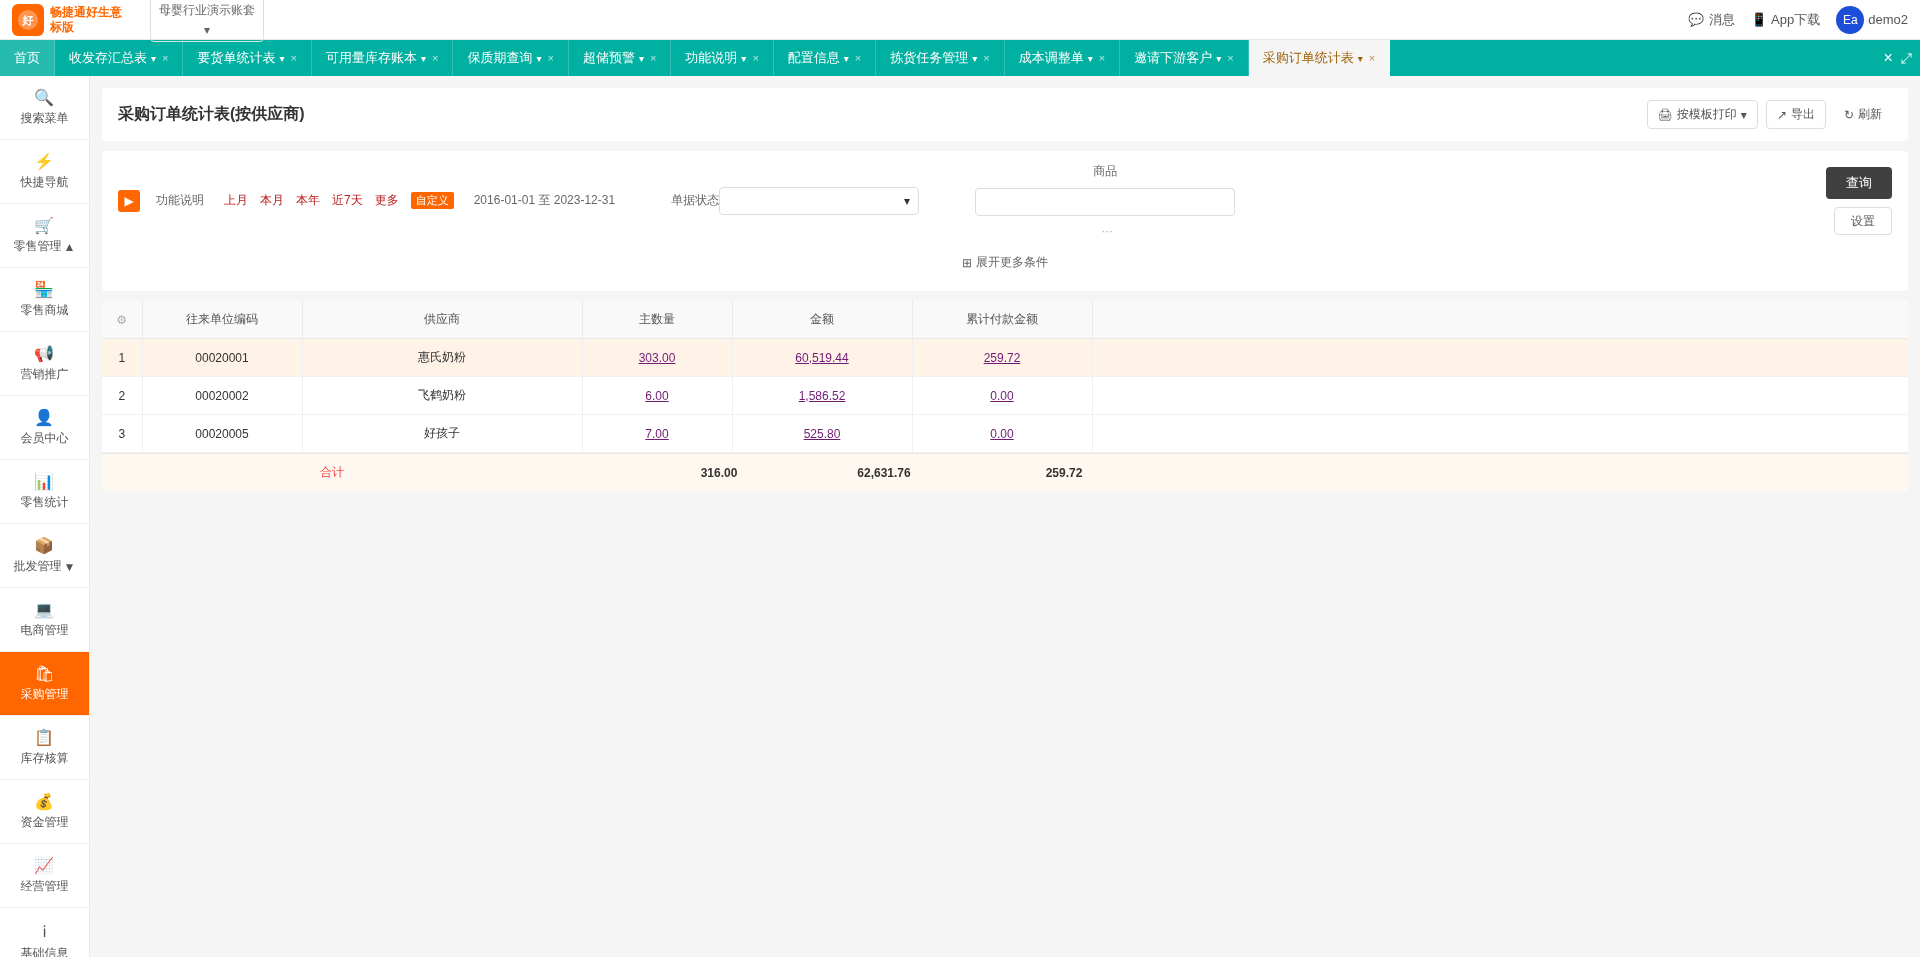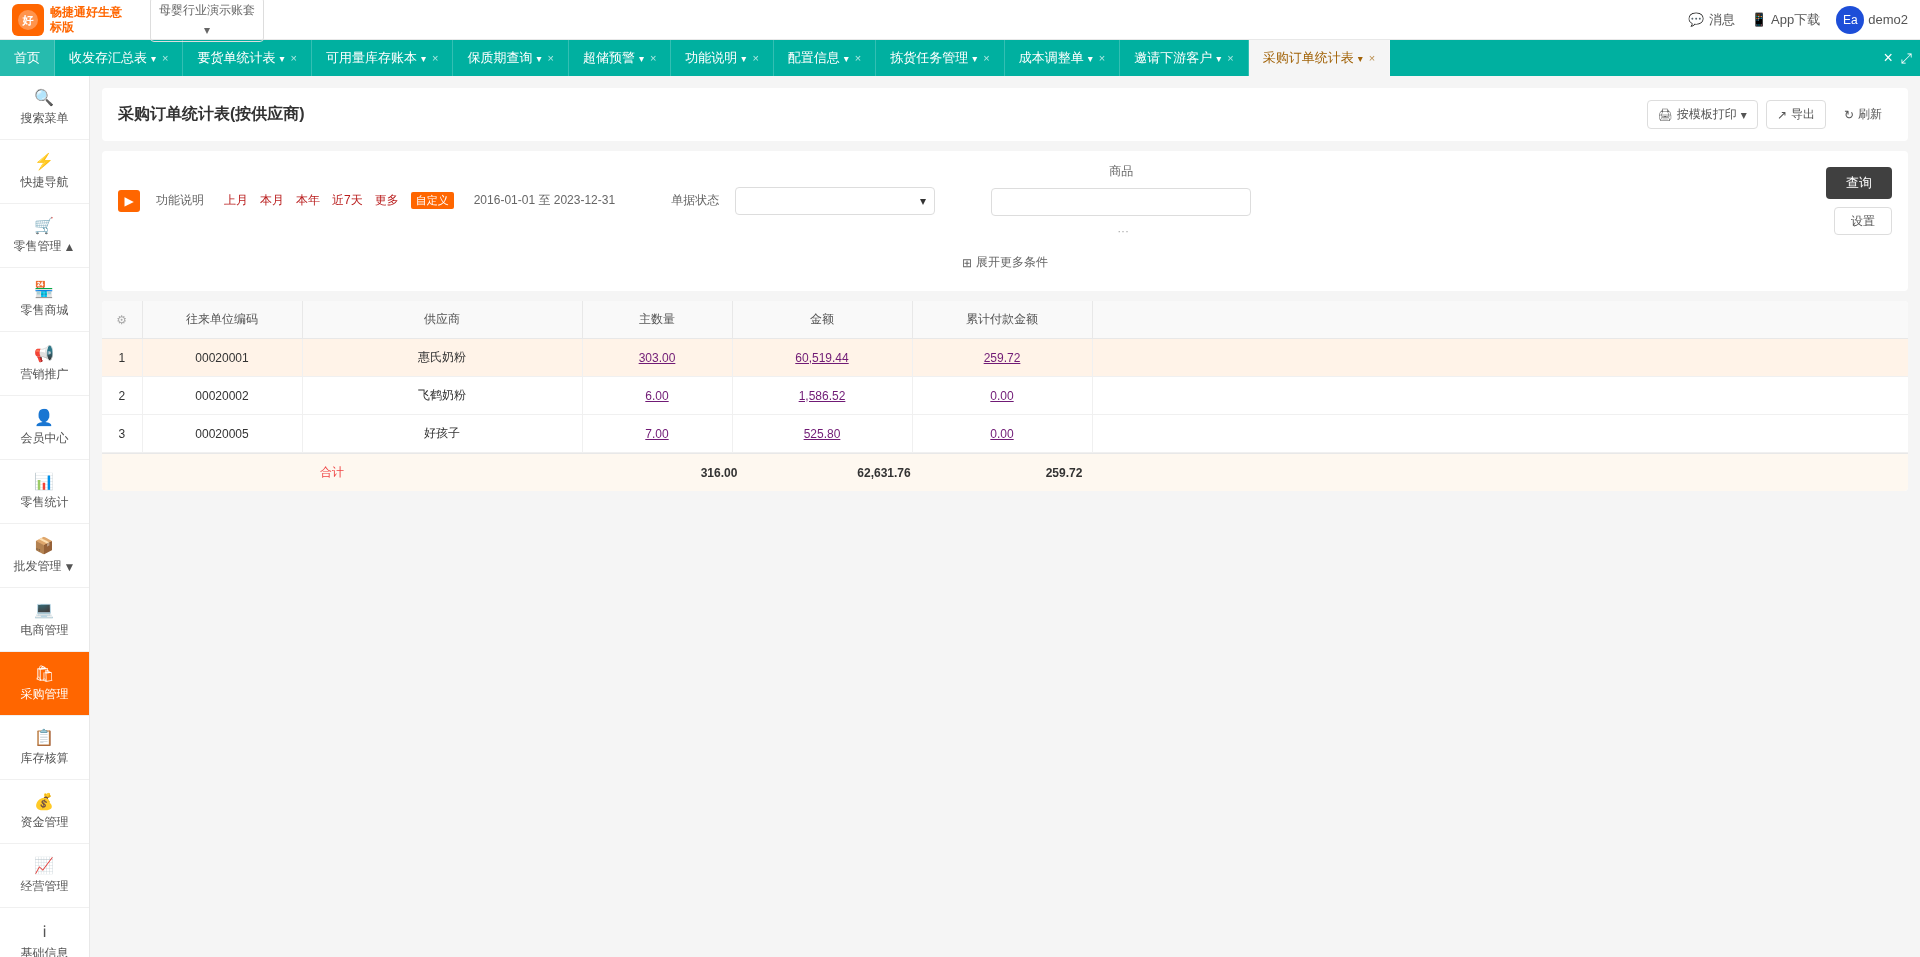--- a/index.html
+++ b/index.html
@@ -291,21 +291,21 @@
           <span class="date-shortcut">本月</span>
           <span class="date-shortcut">本年</span>
           <span class="date-shortcut">近7天</span>
           <span class="date-shortcut">更多</span>
           <span class="custom-tag">自定义</span>
         </div>
         <div style="margin-left: 4px;">
           <span class="date-range">2016-01-01 至 2023-12-31</span>
         </div>
 
-        <div style="display:flex; align-items:center; gap:16px; margin-left: 40px;">
+        <div style="display:flex; align-items:center; gap:0; margin-left: 40px;">
           <span class="filter-label">单据状态</span>
           <div class="filter-select" style="min-width:200px;">
             <span></span>
             <span>▾</span>
           </div>
         </div>
 
         <div style="display:flex; align-items:center; gap:8px; margin-left: 40px; flex-direction: column;">
           <span class="filter-label">商品</span>
           <input class="filter-input" style="min-width: 260px;" type="text" value="">

